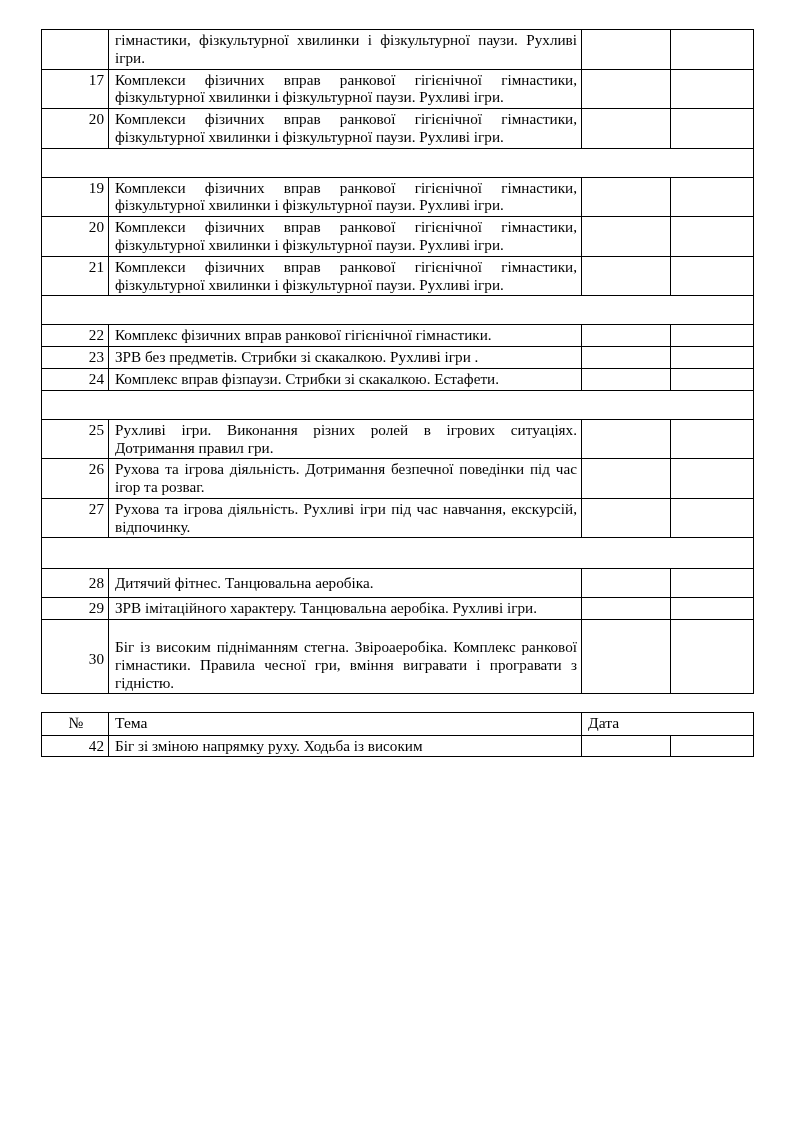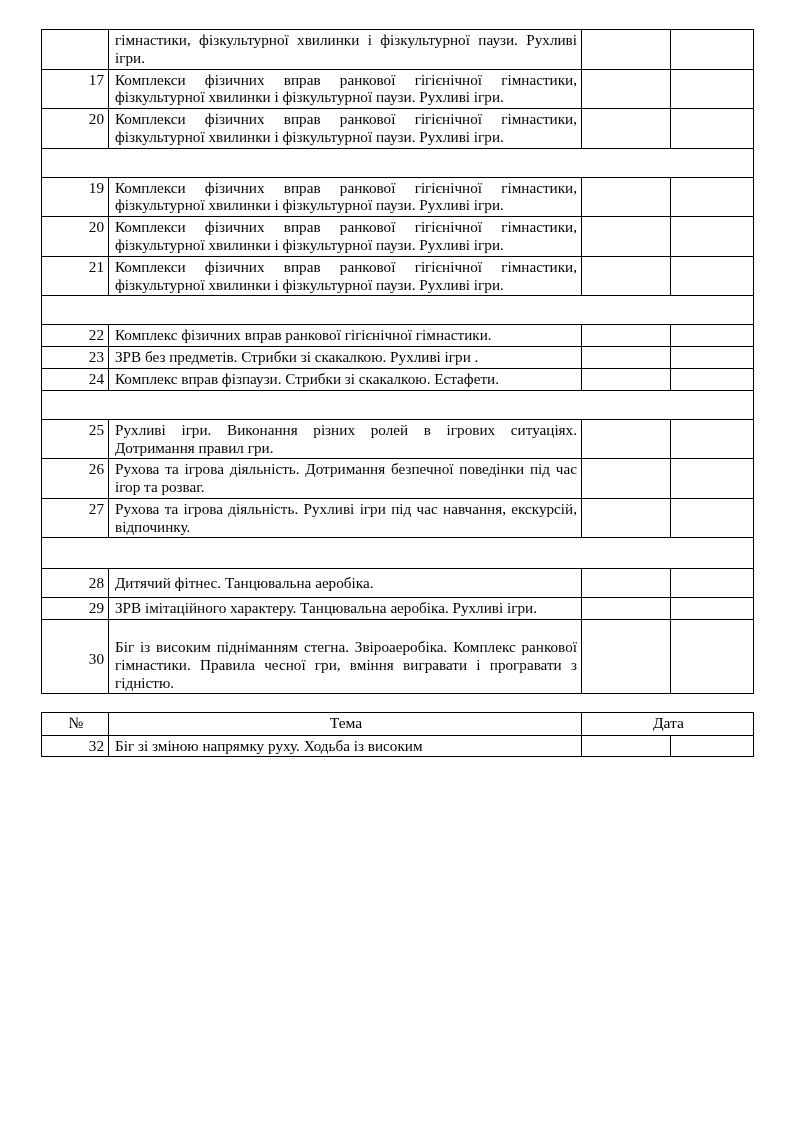--- a/index.html
+++ b/index.html
@@ -69,21 +69,21 @@
     border-left: 1px solid #000000;
     border-right: 1px solid #000000;
     border-top: 1px solid #000000;
     border-bottom: 1px solid #000000;
     padding: 0;
   }
   tr.spacer.tall td { height: 30px; }
 
   
   th.hd {
-    text-align: center;
+    text-align: left;
     font-weight: bold;
     padding-top: 3px;
     padding-bottom: 3px;
     font-size: 15.6px;
   }
   th.hd.num-hd {
     text-align: center;
   }
   .gap {
     height: 18px;
@@ -241,21 +241,21 @@
     </colgroup>
     <thead>
       <tr>
         <th class="hd num-hd">№</th>
         <th class="hd">Тема</th>
         <th class="hd" colspan="2">Дата</th>
       </tr>
     </thead>
     <tbody>
       <tr>
-        <td class="num">32</td>
+        <td class="num">42</td>
         <td class="topic plain">Біг зі зміною напрямку руху. Ходьба із високим</td>
         <td class="blank"></td>
         <td class="blank"></td>
       </tr>
     </tbody>
   </table>
 
 </div>
 
 </body></html>

